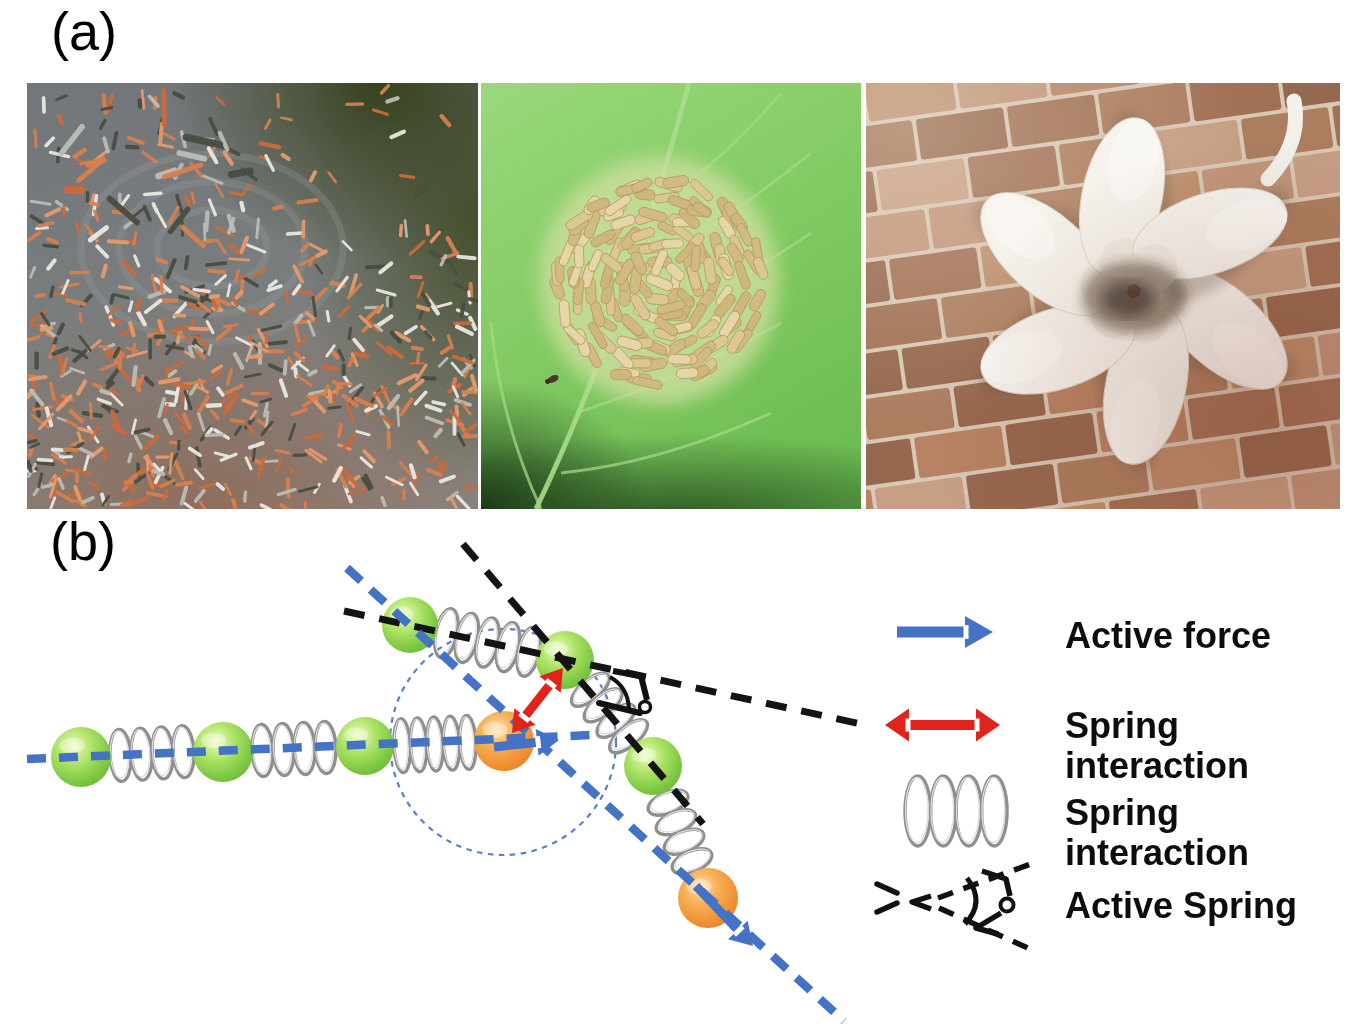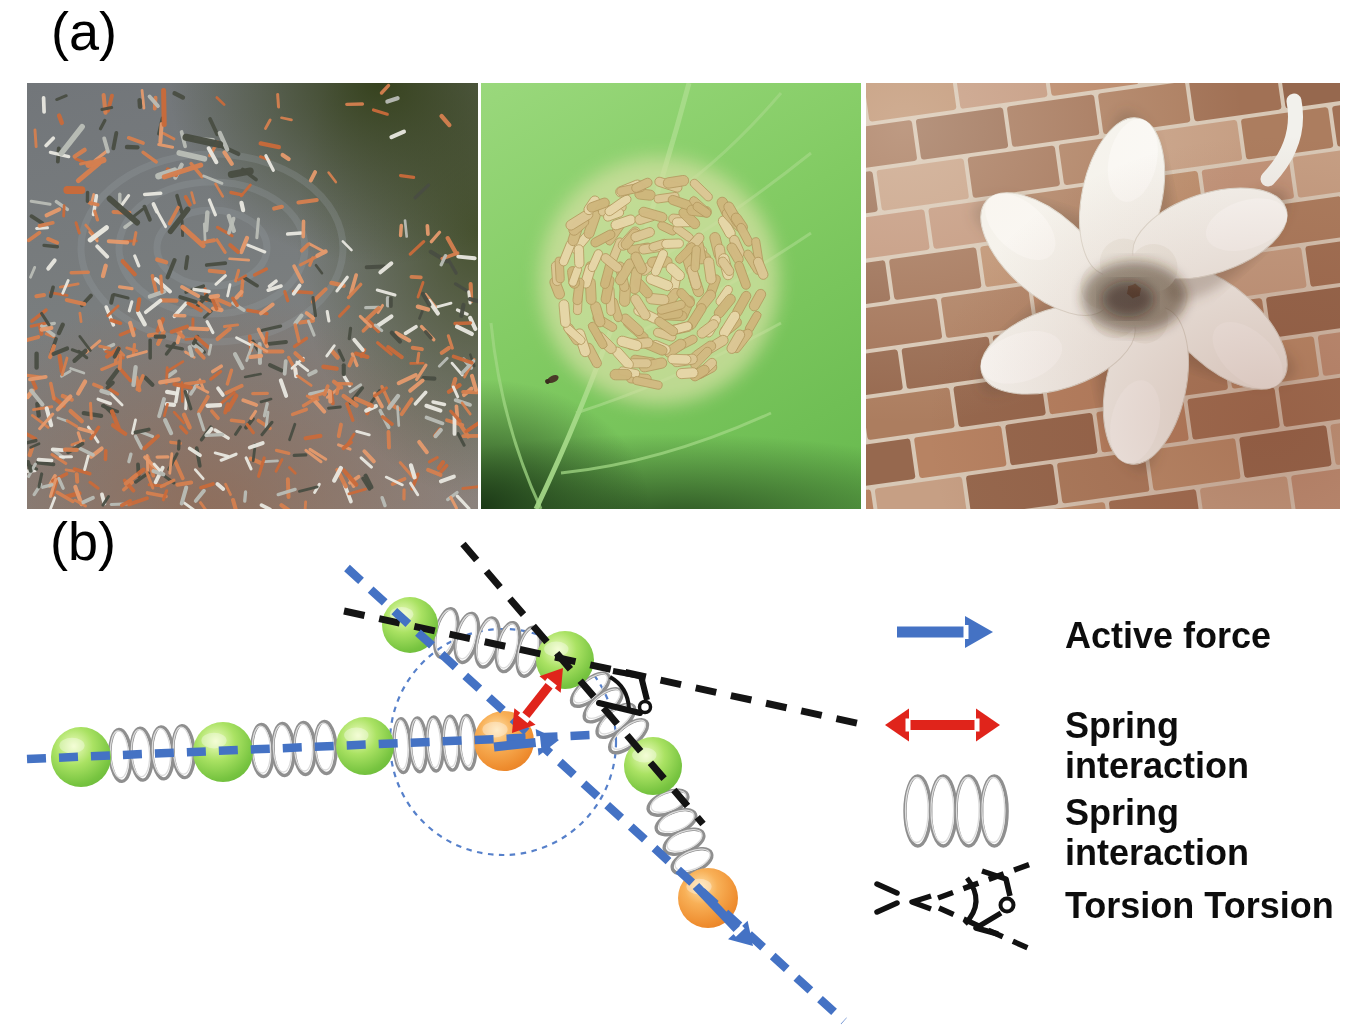--- a/index.html
+++ b/index.html
@@ -1233,14 +1233,14 @@
         <circle cx="1007" cy="905" r="6.5" fill="#fff" stroke="#111" stroke-width="4"></circle>
         <path d="M1001,913 L976,928 L998,934" stroke="#111" stroke-width="5.5" fill="none" stroke-linejoin="round"></path>
       </g>
       <line x1="938" y1="898" x2="1036" y2="862" stroke="#111" stroke-width="5.5" stroke-dasharray="16 11"></line>
       <line x1="939" y1="908" x2="1030" y2="949" stroke="#111" stroke-width="5.5" stroke-dasharray="16 11"></line>
     </svg>
 
   <div class="legend-label" style="top:616px">Active force</div>
   <div class="legend-label" style="top:706px">Spring interaction</div>
   <div class="legend-label" style="top:793px">Spring interaction</div>
-  <div class="legend-label" style="top:886px">Torsion Torsion</div>
+  <div class="legend-label" style="top:886px">Active Spring</div>
 </div>
 
 </body></html>

